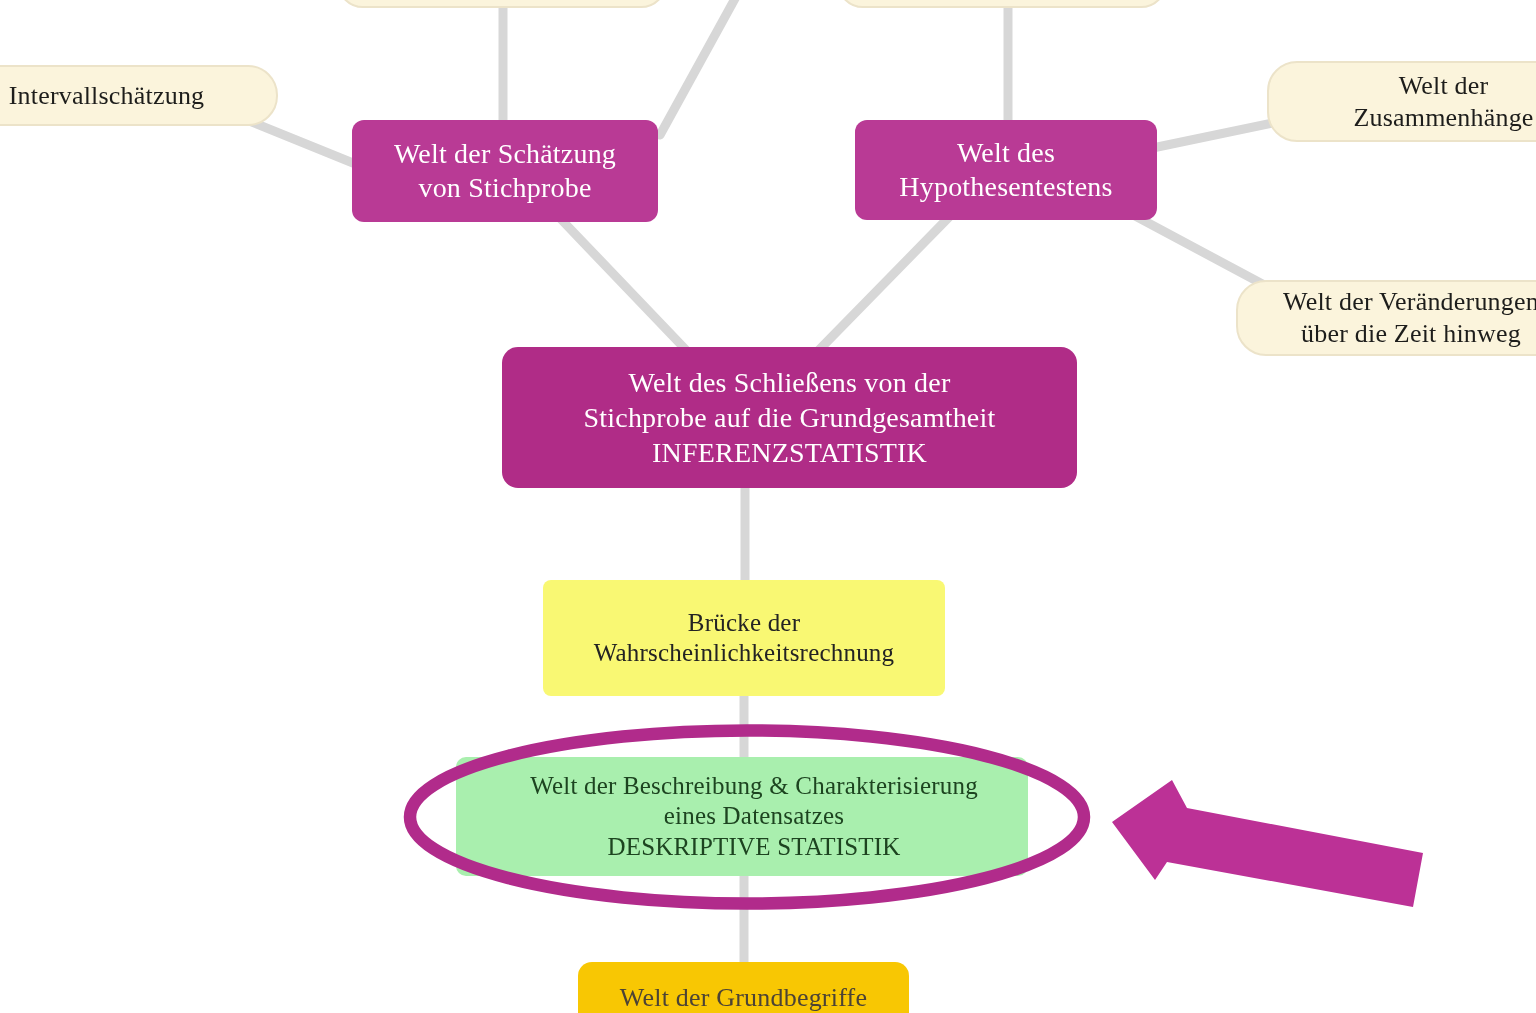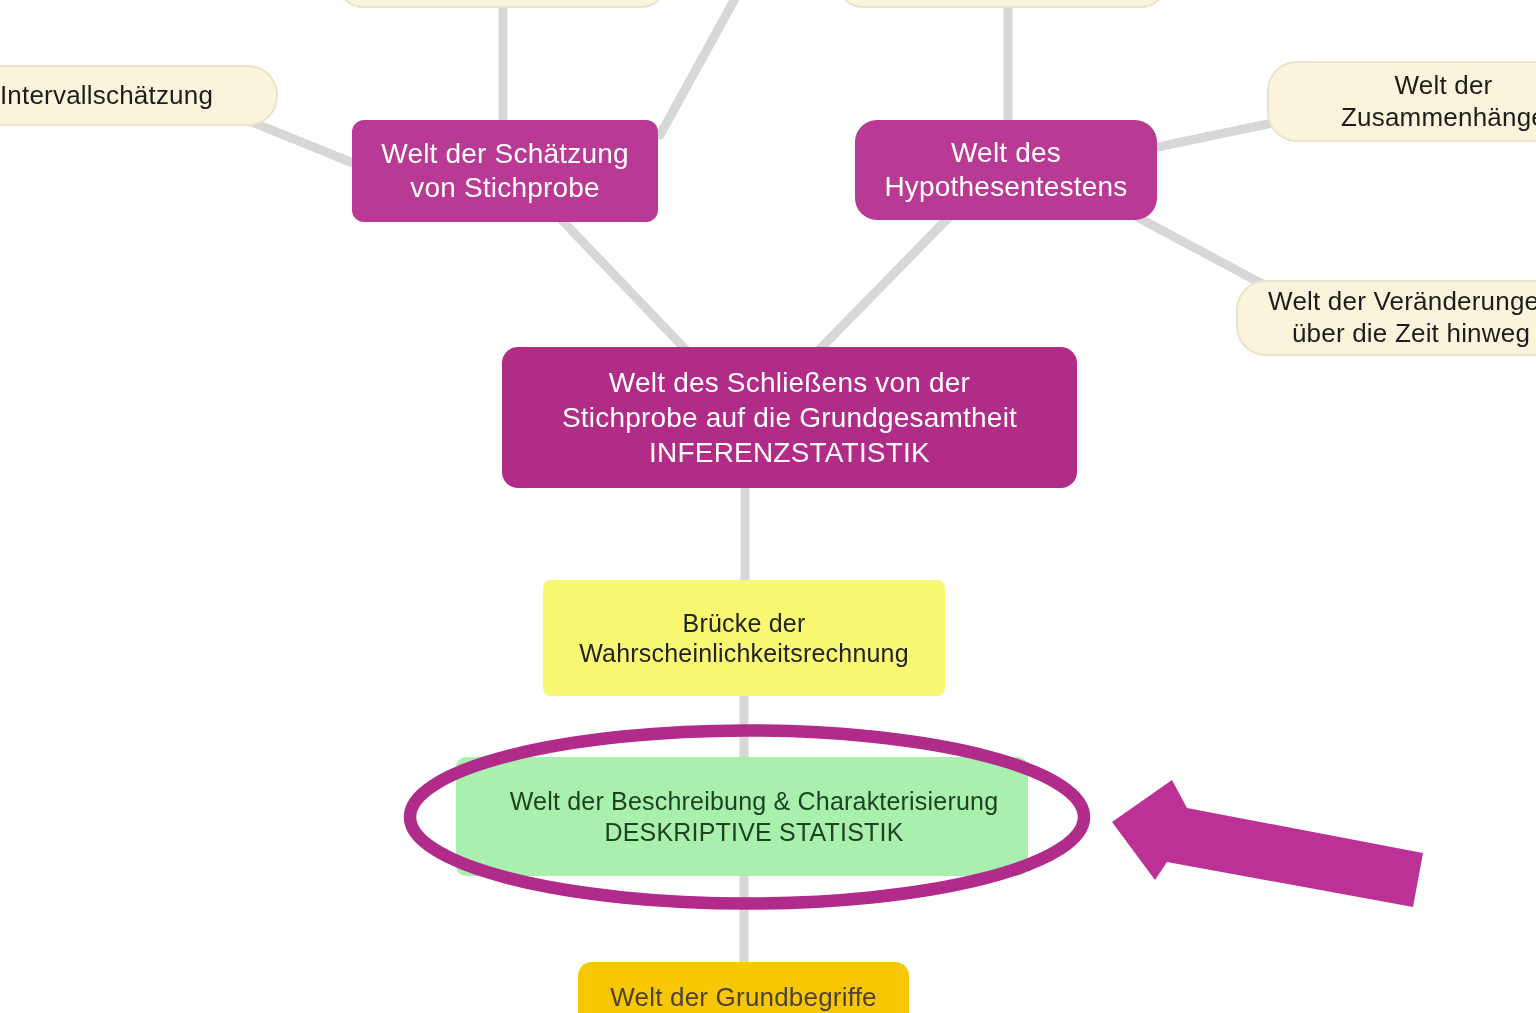--- a/index.html
+++ b/index.html
@@ -1,18 +1,18 @@
 <!DOCTYPE html>
 <html><head>
 <meta charset="utf-8">
 <style>
   html,body{margin:0;padding:0;background:#fff;}
   #canvas{
     position:relative;width:1536px;height:1013px;background:#ffffff;
-    overflow:hidden;font-family:Liberation Sans, sans-serif;
+    overflow:hidden;font-family:Liberation Serif, serif;
   }
   svg.layer{position:absolute;left:0;top:0;width:1536px;height:1013px;}
   #connector-layer{z-index:1;}
   #annotation-layer{z-index:3;pointer-events:none;}
   .node{
     position:absolute;z-index:2;display:flex;flex-direction:column;
     align-items:center;justify-content:center;text-align:center;
     box-sizing:border-box;line-height:1.22;letter-spacing:.2px;
   }
   .magenta{background:#b93a95;color:#ffffff;border-radius:12px;}
@@ -53,21 +53,21 @@
 
   <div class="node cream f26" style="left:-65px;top:65px;width:343px;height:61px;">
     <div>Intervallschätzung</div>
   </div>
 
   <div class="node magenta f28" style="left:352px;top:120px;width:306px;height:102px;">
     <div>Welt der Schätzung</div>
     <div>von Stichprobe</div>
   </div>
 
-  <div class="node magenta f28" style="left:855px;top:120px;width:302px;height:100px;border-radius:22px;">
+  <div class="node magenta f28" style="left:855px;top:120px;width:302px;height:100px;">
     <div>Welt des</div>
     <div>Hypothesentestens</div>
   </div>
 
   <div class="node cream f26" style="left:1267px;top:61px;width:353px;height:81px;">
     <div>Welt der</div>
     <div>Zusammenhänge</div>
   </div>
 
   <div class="node cream f26" style="left:1236px;top:280px;width:350px;height:76px;">
@@ -81,20 +81,21 @@
     <div>INFERENZSTATISTIK</div>
   </div>
 
   <div class="node yellow f25" style="left:543px;top:580px;width:402px;height:116px;">
     <div>Brücke der</div>
     <div>Wahrscheinlichkeitsrechnung</div>
   </div>
 
   <div class="node green f25" style="left:456px;top:757px;width:572px;height:119px;">
     <div>Welt der Beschreibung &amp; Charakterisierung</div>
+    <div>eines Datensatzes</div>
     <div>DESKRIPTIVE STATISTIK</div>
   </div>
 
   <div class="node orange f26" style="left:578px;top:962px;width:331px;height:72px;">
     <div>Welt der Grundbegriffe</div>
   </div>
 
   <svg id="annotation-layer" class="layer">
     <ellipse cx="747" cy="817" rx="337" ry="86.5" fill="none" stroke="#b12b8b" stroke-width="12.5"></ellipse>
     <polygon points="1112,822 1172,780 1187,808 1423,853 1413,907 1167,862 1155,880" fill="#bc3196"></polygon>

